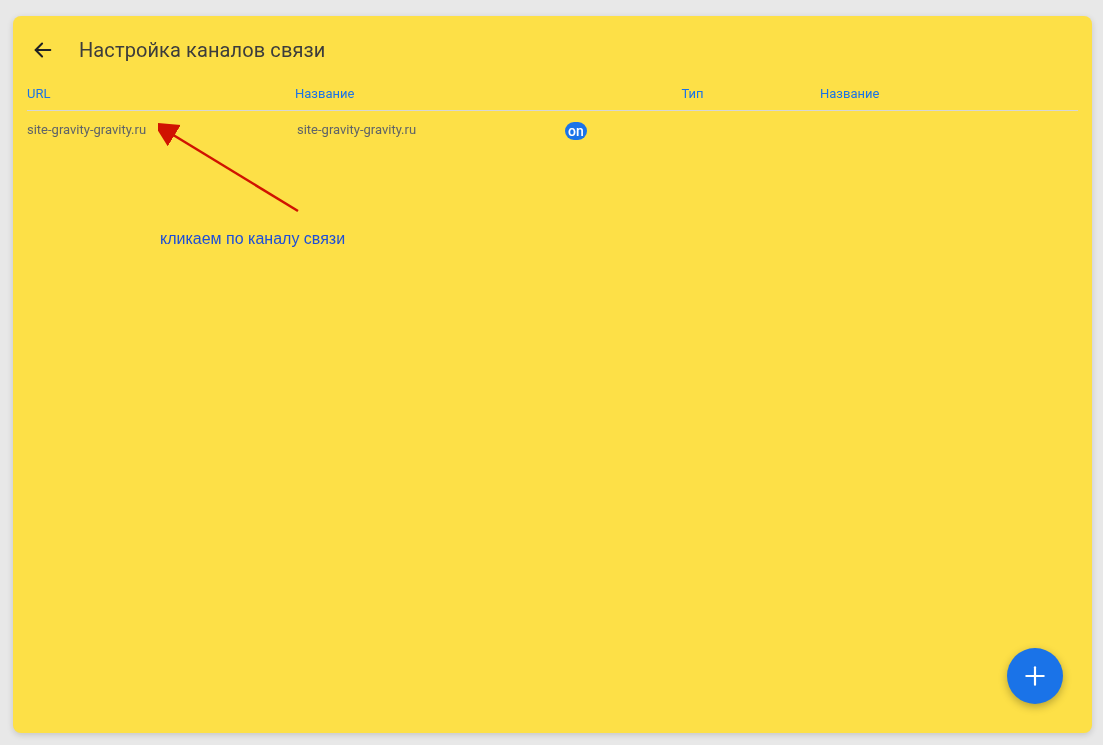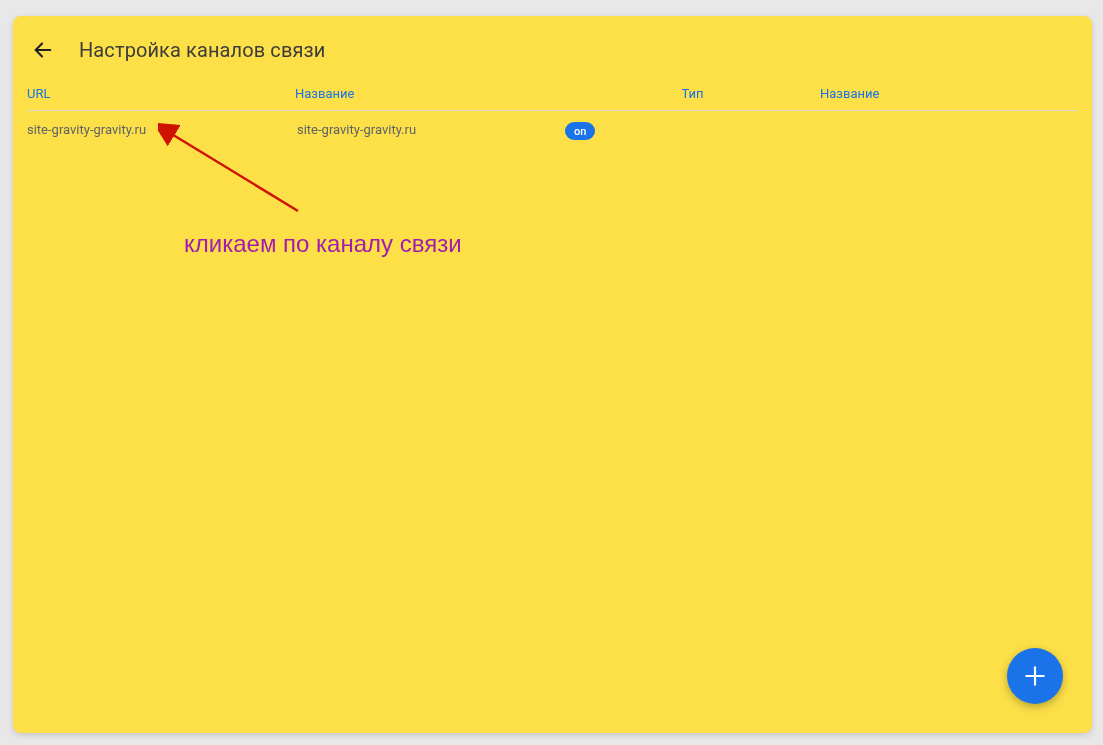--- a/index.html
+++ b/index.html
@@ -73,49 +73,49 @@
     }
     .table-row .col {
       color: #5f6368;
     }
     .toggle-on {
       display: inline-flex;
       align-items: center;
       justify-content: center;
       background: #1a73e8;
       color: #fff;
-      font-size: 11px;
+      font-size: 14px;
       font-weight: 500;
       border-radius: 9px;
       height: 18px;
-      padding: 0 9px;
+      padding: 0 3px;
       cursor: pointer;
       line-height: 1;
     }
     .fab {
       position: absolute;
       right: 29px;
       bottom: 29px;
       width: 56px;
       height: 56px;
       border-radius: 50%;
       background: #1a73e8;
       color: #fff;
       display: flex;
       align-items: center;
       justify-content: center;
       box-shadow: 0 3px 8px rgba(0,0,0,0.28);
       cursor: pointer;
     }
     .annot-text {
       position: absolute;
-      left: 184px;
+      left: 160px;
       top: 230px;
-      color: #a21caf;
-      font-size: 24px;
+      color: #1d4ed8;
+      font-size: 16px;
       font-family: Arial, sans-serif;
     }
     .annot-arrow {
       position: absolute;
       left: 158px;
       top: 121px;
       pointer-events: none;
     }
   </style>
 </head>

